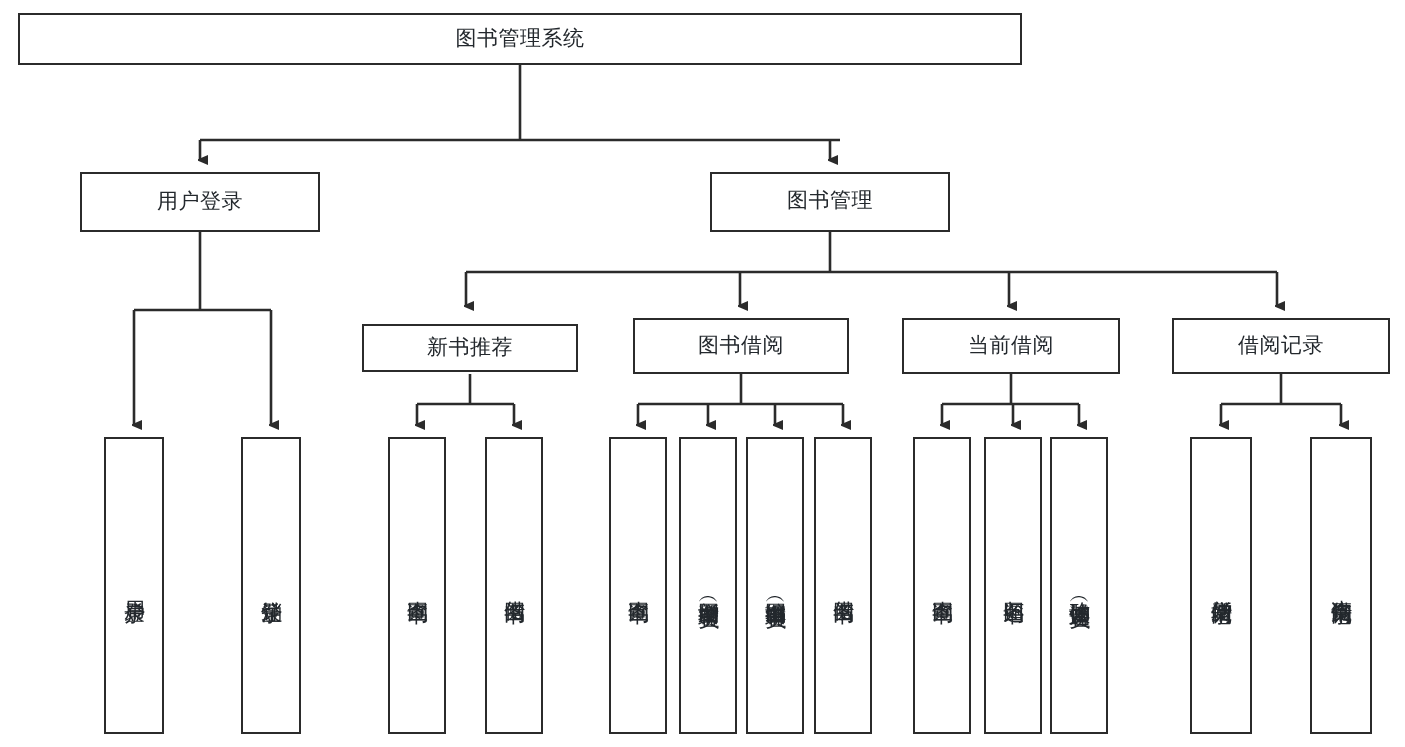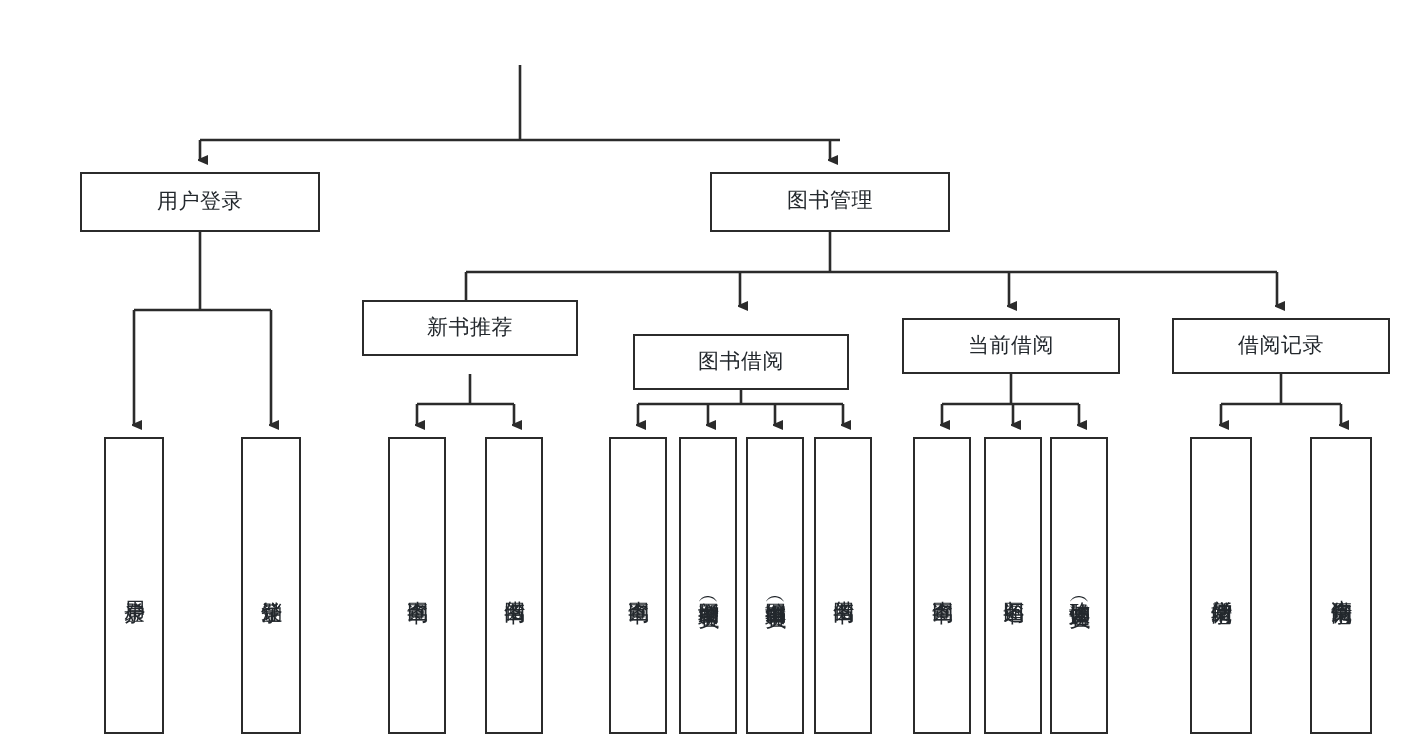--- a/index.html
+++ b/index.html
@@ -120,32 +120,35 @@
       <path d="M1013,404 L1013,425" marker-end="url(#arrow)"></path>
       <path d="M1079,404 L1079,425" marker-end="url(#arrow)"></path>
 
       <path d="M1281,374 L1281,404"></path>
       <path d="M1221,404 L1341,404"></path>
       <path d="M1221,404 L1221,425" marker-end="url(#arrow)"></path>
       <path d="M1341,404 L1341,425" marker-end="url(#arrow)"></path>
     </g>
   </svg>
 
+  <div class="node h" style="left:18px; top:13px; width:1004px; height:52px;">
+    <span class="label">图书管理系统</span>
+  </div>
 
   <div class="node h" style="left:80px; top:172px; width:240px; height:60px;">
     <span class="label">用户登录</span>
   </div>
   <div class="node h" style="left:710px; top:172px; width:240px; height:60px;font-family:Liberation Mono, monospace;">
     <span class="label">图书管理</span>
   </div>
 
-  <div class="node h" style="left:362px; top:300px; width:216px; height:56px;">
+  <div class="node h" style="left:362px; top:324px; width:216px; height:48px;">
     <span class="label">新书推荐</span>
   </div>
-  <div class="node h" style="left:633px; top:318px; width:216px; height:56px;margin-top:16px;">
+  <div class="node h" style="left:633px; top:318px; width:216px; height:56px;">
     <span class="label">图书借阅</span>
   </div>
   <div class="node h" style="left:902px; top:318px; width:218px; height:56px;">
     <span class="label">当前借阅</span>
   </div>
   <div class="node h" style="left:1172px; top:318px; width:218px; height:56px;">
     <span class="label">借阅记录</span>
   </div>
 
   <div class="node v" style="left:104px; top:437px; width:60px; height:297px;">

